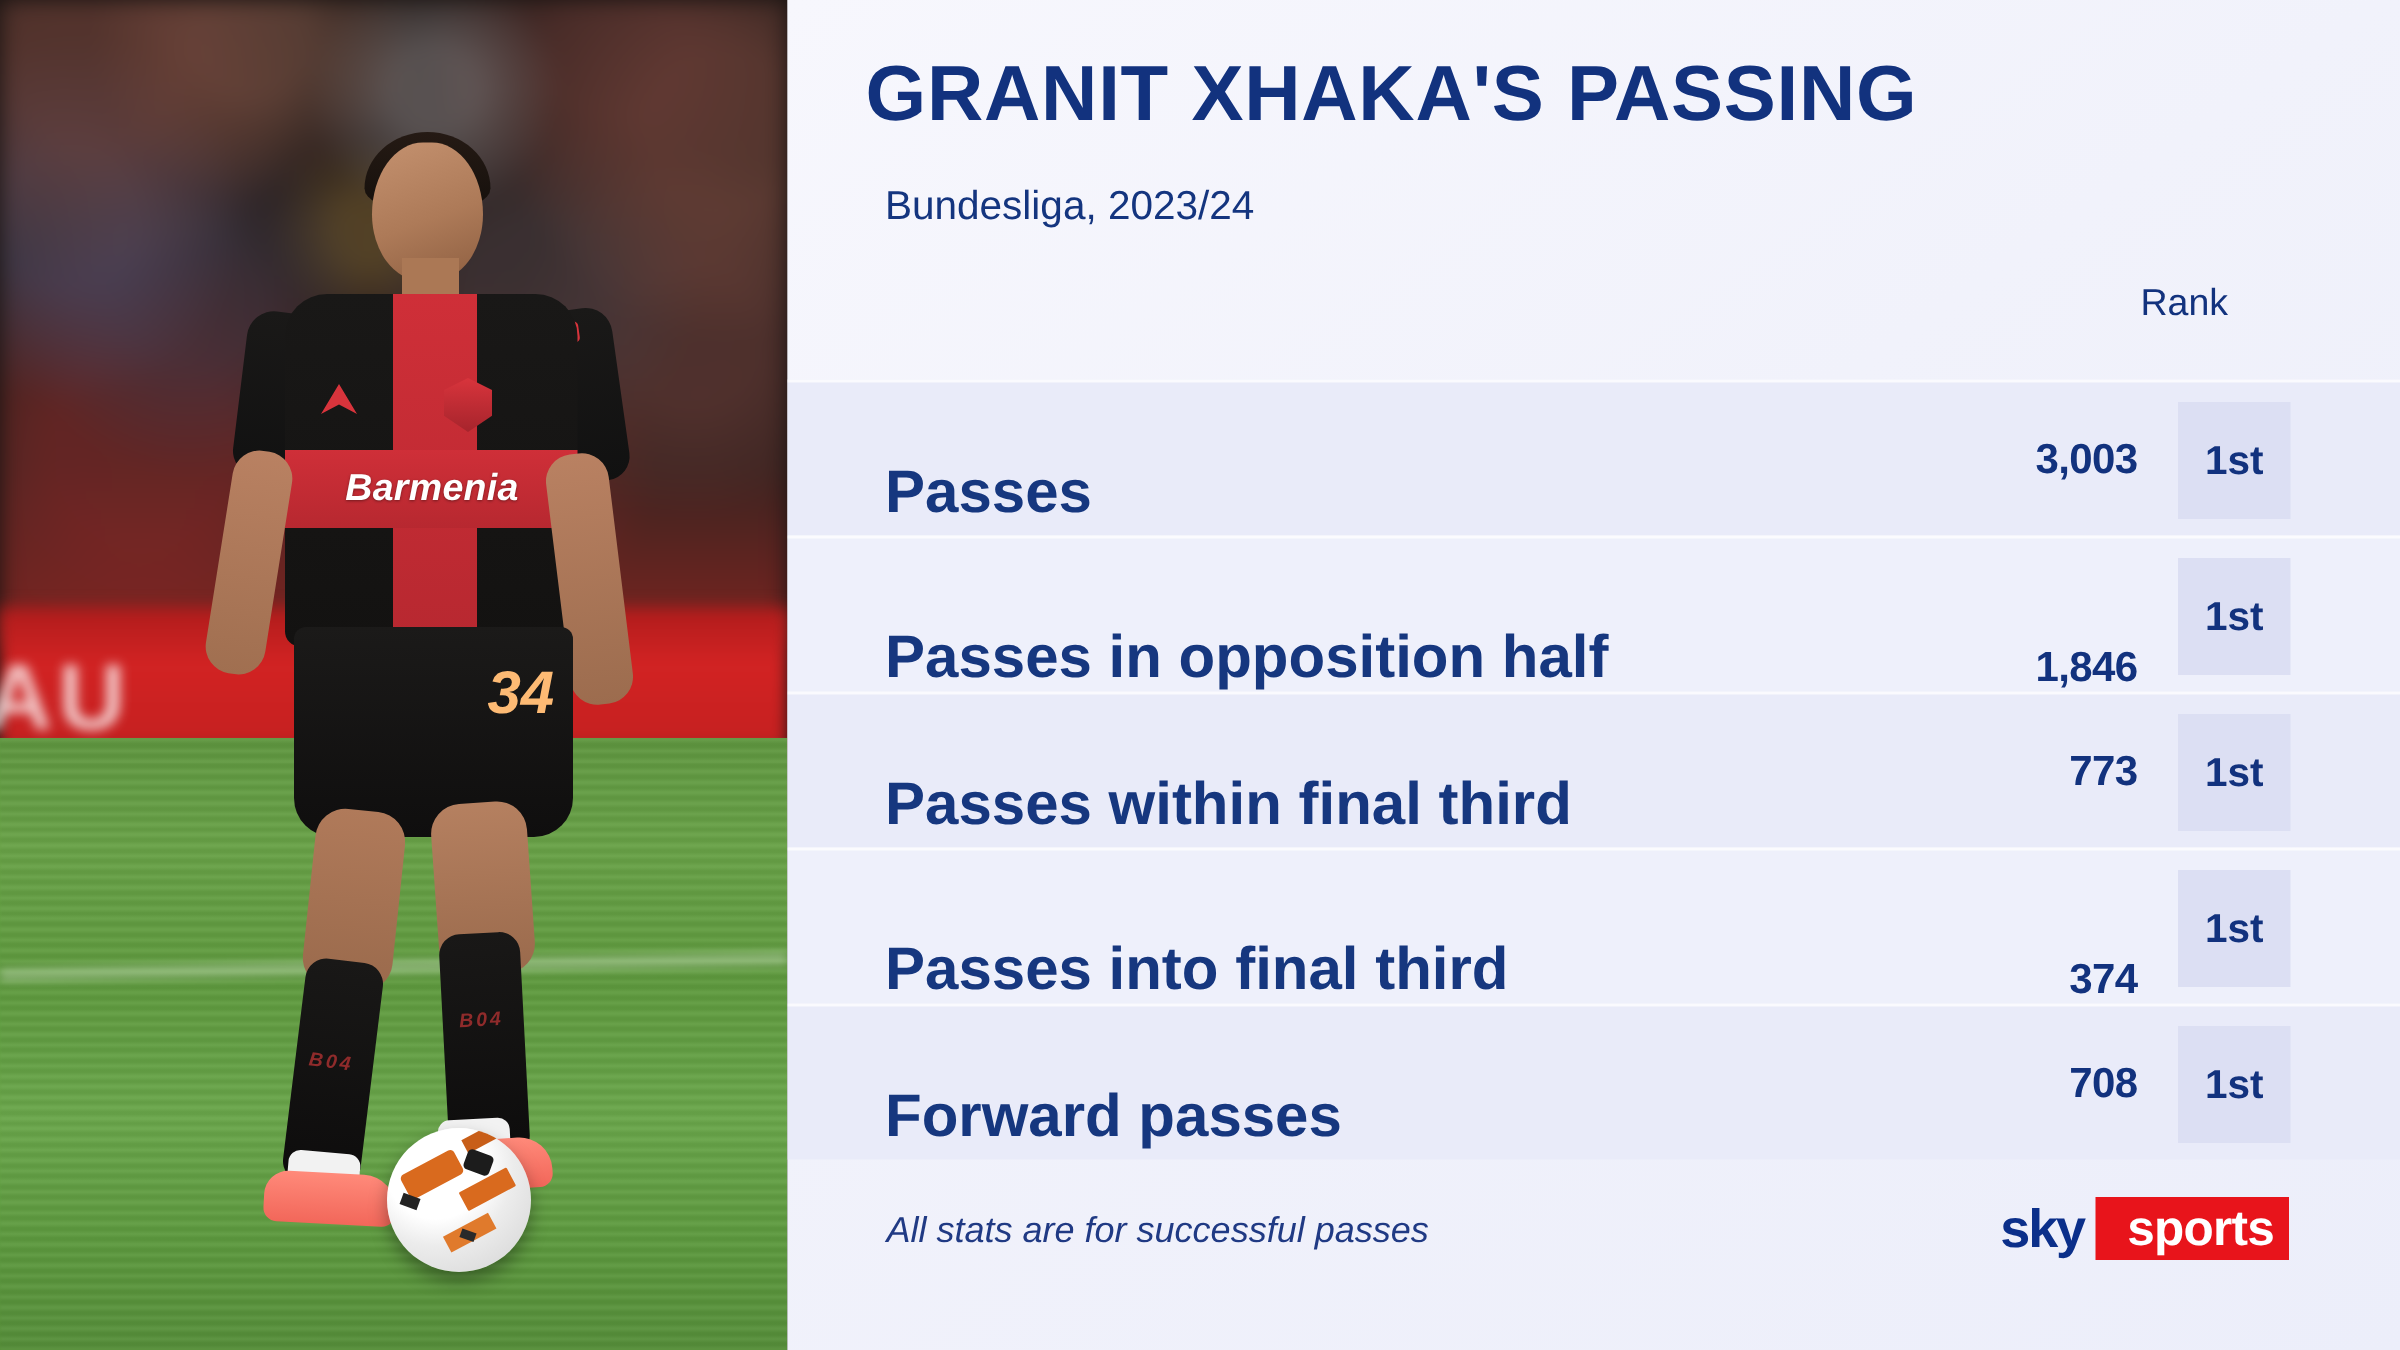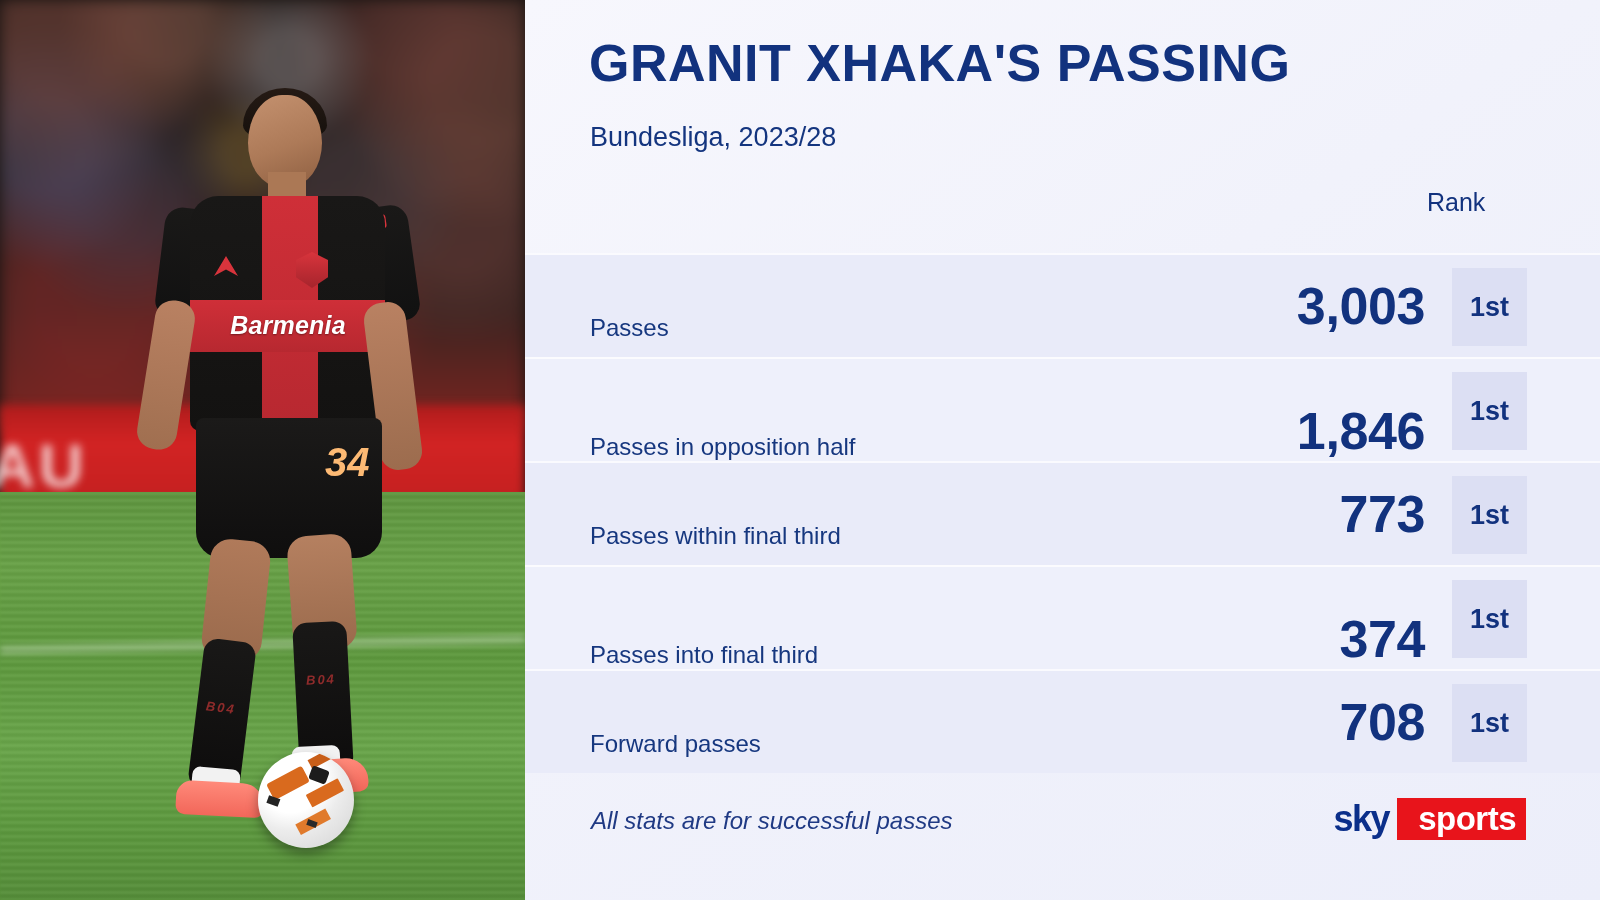--- a/index.html
+++ b/index.html
@@ -209,21 +209,21 @@
   }
 
   
   .panel {
     position:relative;
     flex:1 1 auto; height:900px;
     background:linear-gradient(145deg,#f7f7fd 0%, #f1f2fb 45%, #eceefa 100%);
     overflow:hidden;
   }
   .title {
-    position:absolute; left:64px; top:33px;
+    position:absolute; left:52px; top:33px;
     font-size:52px; font-weight:bold; color:#12327e;
     letter-spacing:.5px; white-space:nowrap;
   }
   .subtitle {
     position:absolute; left:65px; top:122px;
     font-size:27px; color:#14357f; font-weight:400;
   }
   .rank-header {
     position:absolute; right:73px; top:188px;
     width:100px; 
@@ -233,27 +233,27 @@
   .rows { position:absolute; left:0; top:253px; width:100%; }
   .row {
     position:relative; height:104px;
     display:flex; align-items:center;
     border-top:2px solid rgba(255,255,255,.75);
   }
   .row-bg-a { background:#e9ebf9; }
   .row-bg-b { background:#eef0fb;align-items:flex-end; }
   .row-label {
     margin-left:65px;
-    font-size:24px; color:#16377f; font-weight:400;
+    font-size:40px; color:#16377f; font-weight:700;
     white-space:nowrap;
     margin-top:44px;
   }
   .row-value {
     position:absolute; right:175px;
-    font-size:52px; font-weight:bold; color:#12327e;
+    font-size:28px; font-weight:bold; color:#12327e;
     letter-spacing:-.4px;
   }
   .rank-box {
     position:absolute; right:73px; top:13px;
     width:75px; height:78px;
     background:#dcdff3;
     display:flex; align-items:center; justify-content:center;
   }
   .rank-text { font-size:27px; font-weight:bold; color:#12327e; }
 
@@ -315,21 +315,21 @@
       <div class="ankle-r"></div>
       <div class="boot-l"></div>
       <div class="boot-r"></div>
       <div class="ball"></div>
     </div>
   </div>
 
   <div class="panel">
 
     <div class="title">GRANIT XHAKA'S PASSING</div>
-    <div class="subtitle">Bundesliga, 2023/28</div>
+    <div class="subtitle">Bundesliga, 2023/24</div>
     <div class="rank-header">Rank</div>
 
     <div class="rows">
 
       <div class="row row-bg-a">
         <div class="row-label">Passes</div>
         <div class="row-value">3,003</div>
         <div class="rank-box">
           <span class="rank-text">1st</span>
         </div>

